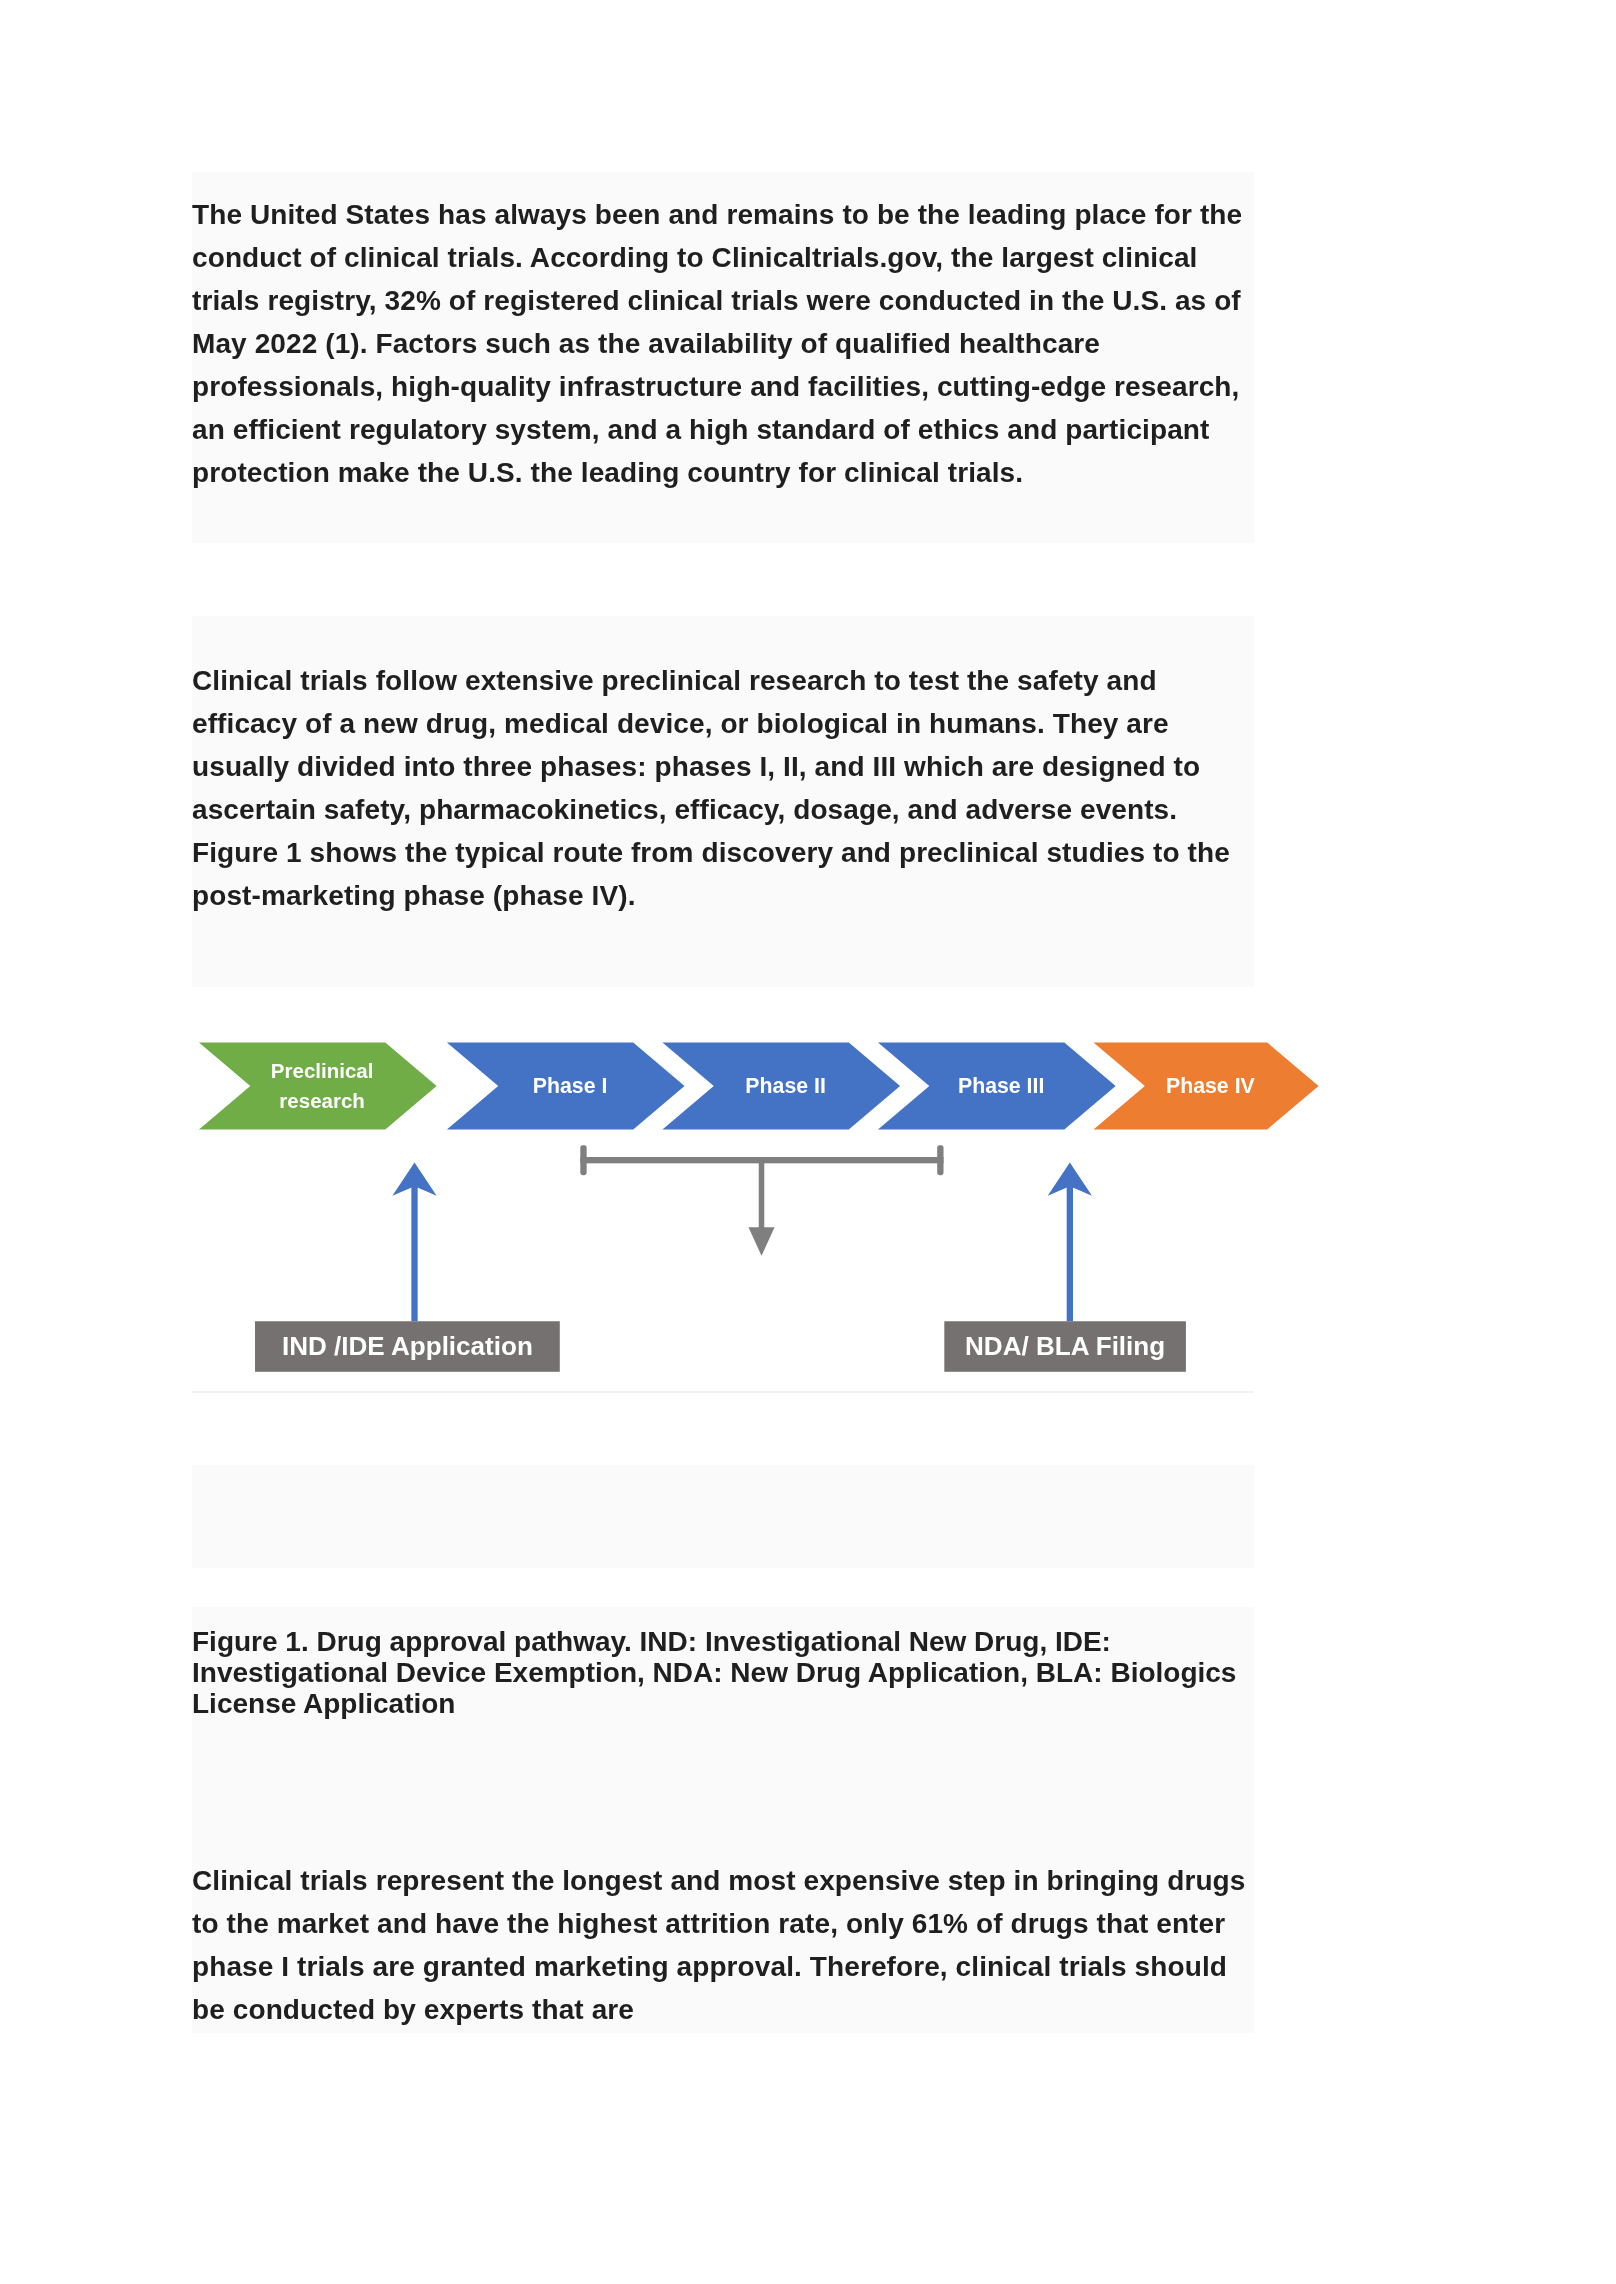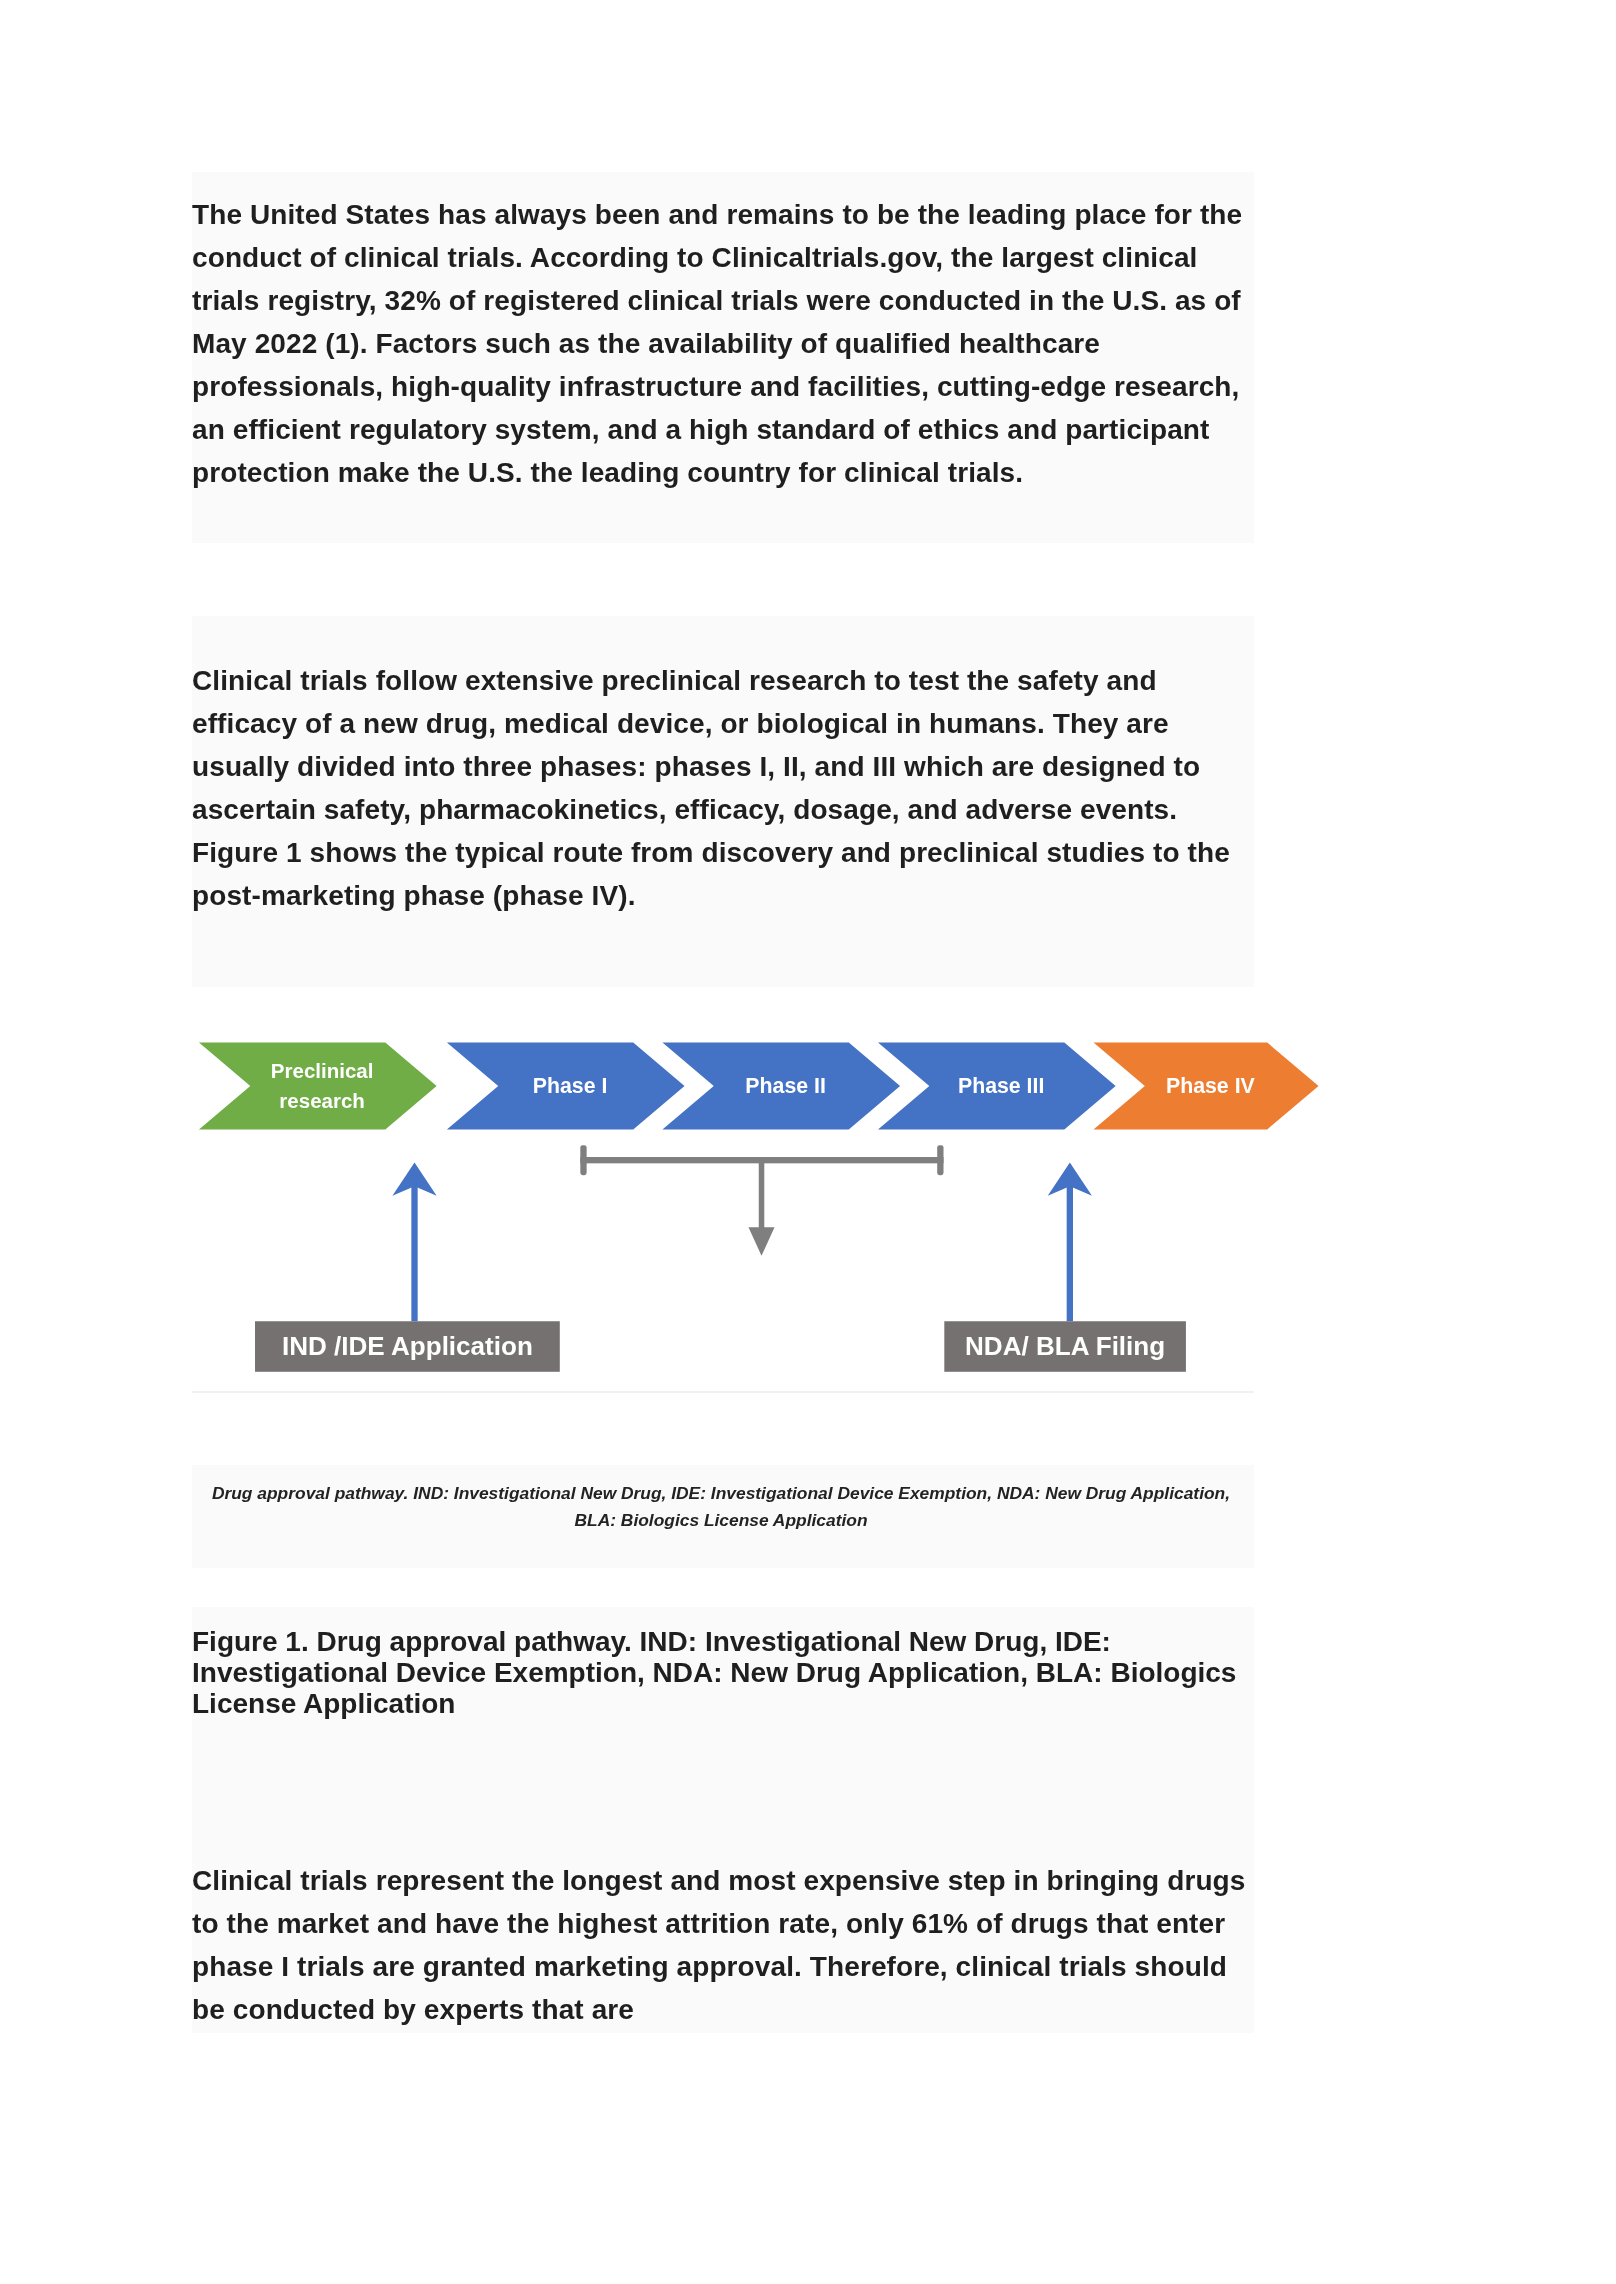--- a/index.html
+++ b/index.html
@@ -166,20 +166,19 @@
       <g>
         <rect x="1196" y="403" width="306" height="64" fill="#767171"></rect>
         <text class="box-label" x="1349" y="437">NDA/ BLA Filing</text>
       </g>
 
     </svg>
   </div>
 
   <div class="hr-light"></div>
 
-  <div class="fig-alt-caption">Drug approval pathway. IND: Investigational New Drug, IDE: Investigational Device Exemption, NDA: New Drug Application, BLA: Biologics License Application</div>
 
   <div class="figure-caption-block">Figure 1. Drug approval pathway. IND: Investigational New Drug, IDE: Investigational Device Exemption, NDA: New Drug Application, BLA: Biologics License Application</div>
 
   <div class="para para-4">Clinical trials represent the longest and most expensive step in bringing drugs to the market and have the highest attrition rate, only 61% of drugs that enter phase I trials are granted marketing approval. Therefore, clinical trials should be conducted by experts that are</div>
 
 </div>
 
 
 </body></html>

